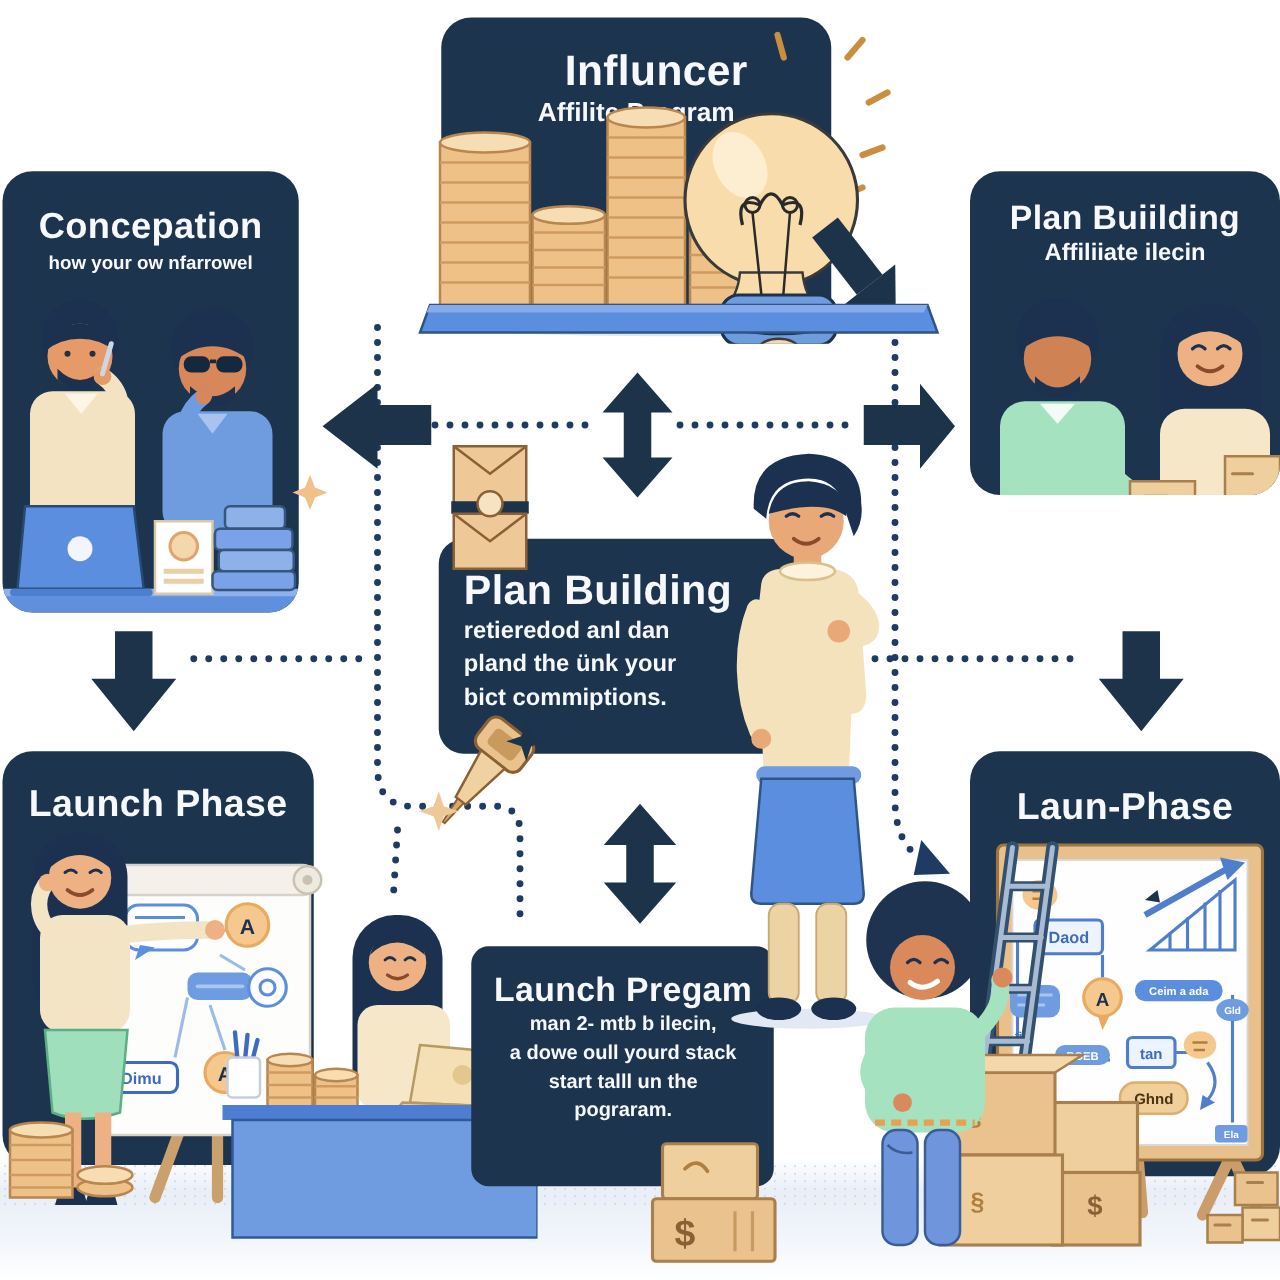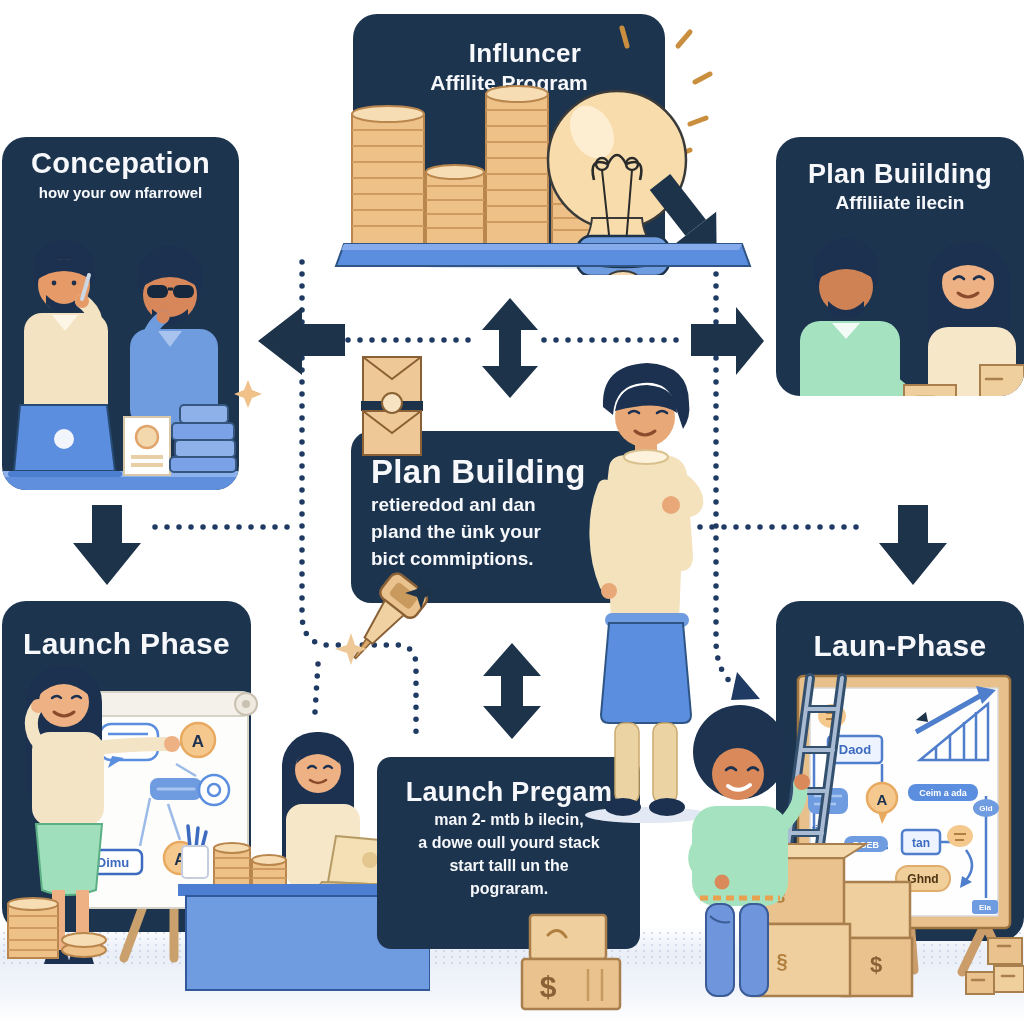--- a/index.html
+++ b/index.html
@@ -5,36 +5,36 @@
   html,body{margin:0;padding:0;background:#ffffff;}
   #canvas{position:relative;width:1024px;height:1024px;background:#ffffff;overflow:hidden;
           font-family:"Liberation Sans",sans-serif;}
   .navy-panel{position:absolute;background:#1d344e;color:#f6f8fb;border-radius:24px;box-sizing:border-box;}
   .navy-panel h2{margin:0;font-weight:bold;text-align:center;letter-spacing:.3px;}
   .navy-panel .sub{margin:2px 0 0 0;font-weight:bold;text-align:center;}
   .abs{position:absolute;}
   svg{display:block;}
   
   #panel-title{left:353px;top:14px;width:312px;height:252px;padding-top:24px;z-index:2;}
-  #panel-title h2{font-size:26px;padding-left:32px;}
+  #panel-title h2{font-size:34px;padding-left:32px;}
   #panel-title .sub{font-size:21px;}
-  #panel-conception{left:2px;top:137px;width:237px;height:353px;padding-top:10px;z-index:2;overflow:hidden;}
+  #panel-conception{left:2px;top:137px;width:237px;height:353px;padding-top:28px;z-index:2;overflow:hidden;}
   #panel-conception h2{font-size:29px;}
   #panel-conception .sub{font-size:15px;font-weight:bold;margin-top:4px;}
   #panel-plan-right{left:776px;top:137px;width:248px;height:259px;padding-top:22px;z-index:2;overflow:hidden;}
   #panel-plan-right h2{font-size:27px;}
   #panel-plan-right .sub{font-size:19px;}
   #box-plan-center{left:351px;top:431px;width:285px;height:172px;padding:22px 18px 0 20px;border-radius:20px;z-index:4;}
   #box-plan-center h2{font-size:33px;text-align:left;}
   #box-plan-center .line{font-size:19px;font-weight:bold;line-height:27px;text-align:left;}
   #panel-launch-left{left:2px;top:601px;width:249px;height:331px;padding-top:26px;z-index:2;}
   #panel-launch-left h2{font-size:30px;}
   #panel-launch-right{left:776px;top:601px;width:248px;height:340px;padding-top:28px;z-index:2;}
   #panel-launch-right h2{font-size:30px;}
-  #box-launch-center{left:377px;top:757px;width:263px;height:192px;padding:20px 9px 0 10px;border-radius:14px;z-index:5;}
+  #box-launch-center{left:377px;top:757px;width:242px;height:192px;padding:20px 9px 0 10px;border-radius:14px;z-index:5;}
   #box-launch-center h2{font-size:27px;}
   #box-launch-center .line{font-size:16px;font-weight:bold;line-height:23px;text-align:center;}
   
   #floor{left:0;top:926px;width:1024px;height:98px;z-index:1;
          background:linear-gradient(#ffffff 0%, #e9eef7 28%, #f3f6fb 70%, #ffffff 100%);}
   #floor-texture{left:0;top:930px;width:1024px;height:34px;z-index:1;opacity:.6;
          background-image:radial-gradient(#bfcbe0 1px, transparent 1.3px);background-size:8px 6px;}
   .scene{position:absolute;}
 </style>
 </head>

